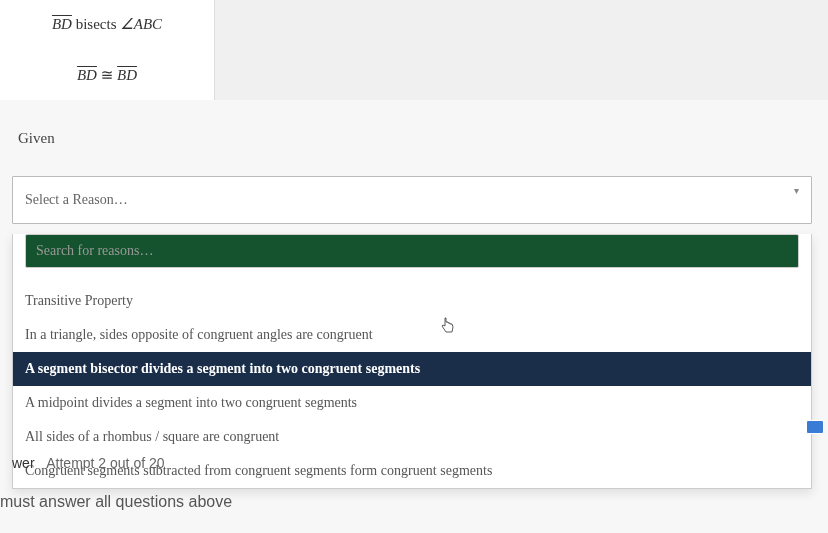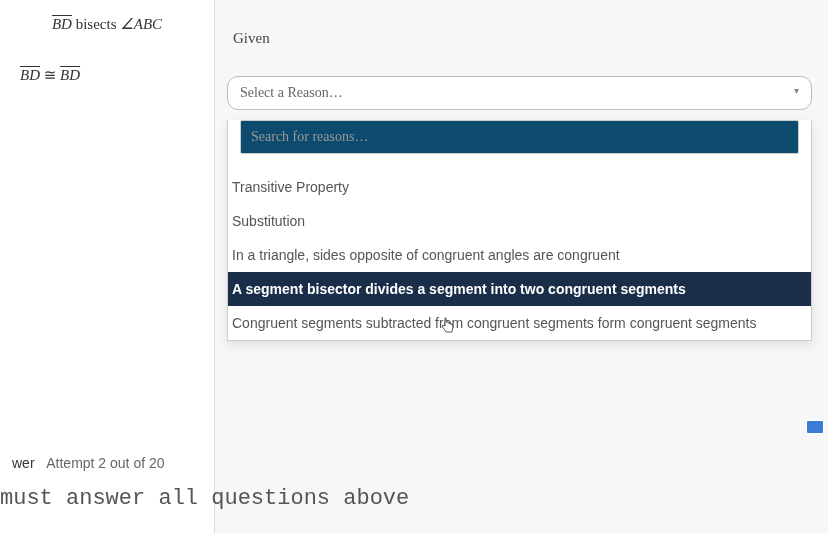--- a/index.html
+++ b/index.html
@@ -9,20 +9,21 @@
       width: 828px;
       height: 533px;
       overflow: hidden;
       position: relative;
       color: #333;
     }
     .container {
       display: flex;
       width: 100%;
       height: 100%;
+      flex-direction: column;
     }
     .left-col {
       width: 215px;
       background: #fff;
       border-right: 1px solid #ddd;
       padding-top: 0;
     }
     .right-col {
       flex: 1;
       background: #f7f7f7;
@@ -36,37 +37,37 @@
       color: #333;
       line-height: 1.6;
     }
     .statement-line1 { white-space: nowrap; }
     .overline {
       text-decoration: overline;
       font-style: italic;
     }
     .statement-row2 {
       padding: 16px 20px;
-      text-align: left;
+      text-align: center;
       font-style: italic;
       font-size: 15px;
       color: #333;
     }
     .reason-given {
       padding: 30px 16px 20px 18px;
       font-size: 15px;
       color: #444;
       height: 72px;
     }
     .select-box {
       margin: 4px 16px 8px 12px;
       border: 1px solid #bbb;
-      border-radius: 11px;
+      border-radius: 1px;
       background: #fff;
-      padding: 8px 12px;
+      padding: 15px 12px;
       font-size: 14px;
       color: #666;
       position: relative;
       cursor: pointer;
     }
     .select-box::after {
       content: '▾';
       position: absolute;
       right: 12px;
       top: 8px;
@@ -80,29 +81,29 @@
       border-top: none;
       box-shadow: 0 4px 10px rgba(0,0,0,0.1);
     }
     .search-box {
       margin: 10px 12px;
       border: 1px solid #ccc;
       border-radius: 2px;
       padding: 8px 10px;
       font-size: 14px;
       color: #999;
-      background: #0c4a6e;
+      background: #14532d;
     }
     .options { padding: 6px 0 0; }
     .option {
-      padding: 9px 4px;
+      padding: 9px 12px;
       font-size: 14px;
       color: #555;
       cursor: pointer;
-      font-family: Liberation Sans, sans-serif;
+      font-family: Liberation Serif, serif;
     }
     .option.highlighted {
       background: #1a2e4a;
       color: #fff;
       font-weight: bold;
     }
     .cursor-hand {
       position: absolute;
       left: 440px;
       top: 316px;
@@ -116,23 +117,23 @@
       bottom: 62px;
       font-size: 14px;
       color: #999;
       font-family: 'Segoe UI', sans-serif;
     }
     .bottom-text .attempt { color: #666; }
     .bottom-msg {
       position: absolute;
       left: 0;
       bottom: 22px;
-      font-size: 22px;
+      font-size: 16px;
       color: #555;
-      font-family: Liberation Mono, monospace;
+      font-family: Liberation Sans, sans-serif;
     }
     .badge {
       position: absolute;
       right: 4px;
       top: 420px;
       width: 18px;
       height: 14px;
       background: #3a7bd5;
       border-radius: 2px;
       border: 1px solid #fff;
@@ -159,23 +160,24 @@
     <div class="select-box">
       <span>Select a Reason…</span>
     </div>
 
     <div class="dropdown">
       <div class="search-box">
         <span>Search for reasons…</span>
       </div>
       <div class="options" id="options-container">
           <div class="option">Transitive Property</div>
-          <div class="option">Substitution</div>
           <div class="option">In a triangle, sides opposite of congruent angles are congruent</div>
           <div class="option highlighted">A segment bisector divides a segment into two congruent segments</div>
+          <div class="option">A midpoint divides a segment into two congruent segments</div>
+          <div class="option">All sides of a rhombus / square are congruent</div>
           <div class="option">Congruent segments subtracted from congruent segments form congruent segments</div>
         </div>
     </div>
   </div>
 </div>
 
 <div class="cursor-hand">
   <svg width="16" height="18" viewBox="0 0 16 18">
       <path d="M5 2v8l-2-1-1 1 4 6h6l1-5-1-3-2 0v-1l-2 0v-1l-2 0V2z" fill="#fff" stroke="#333" stroke-width="0.8"></path>
     </svg>

